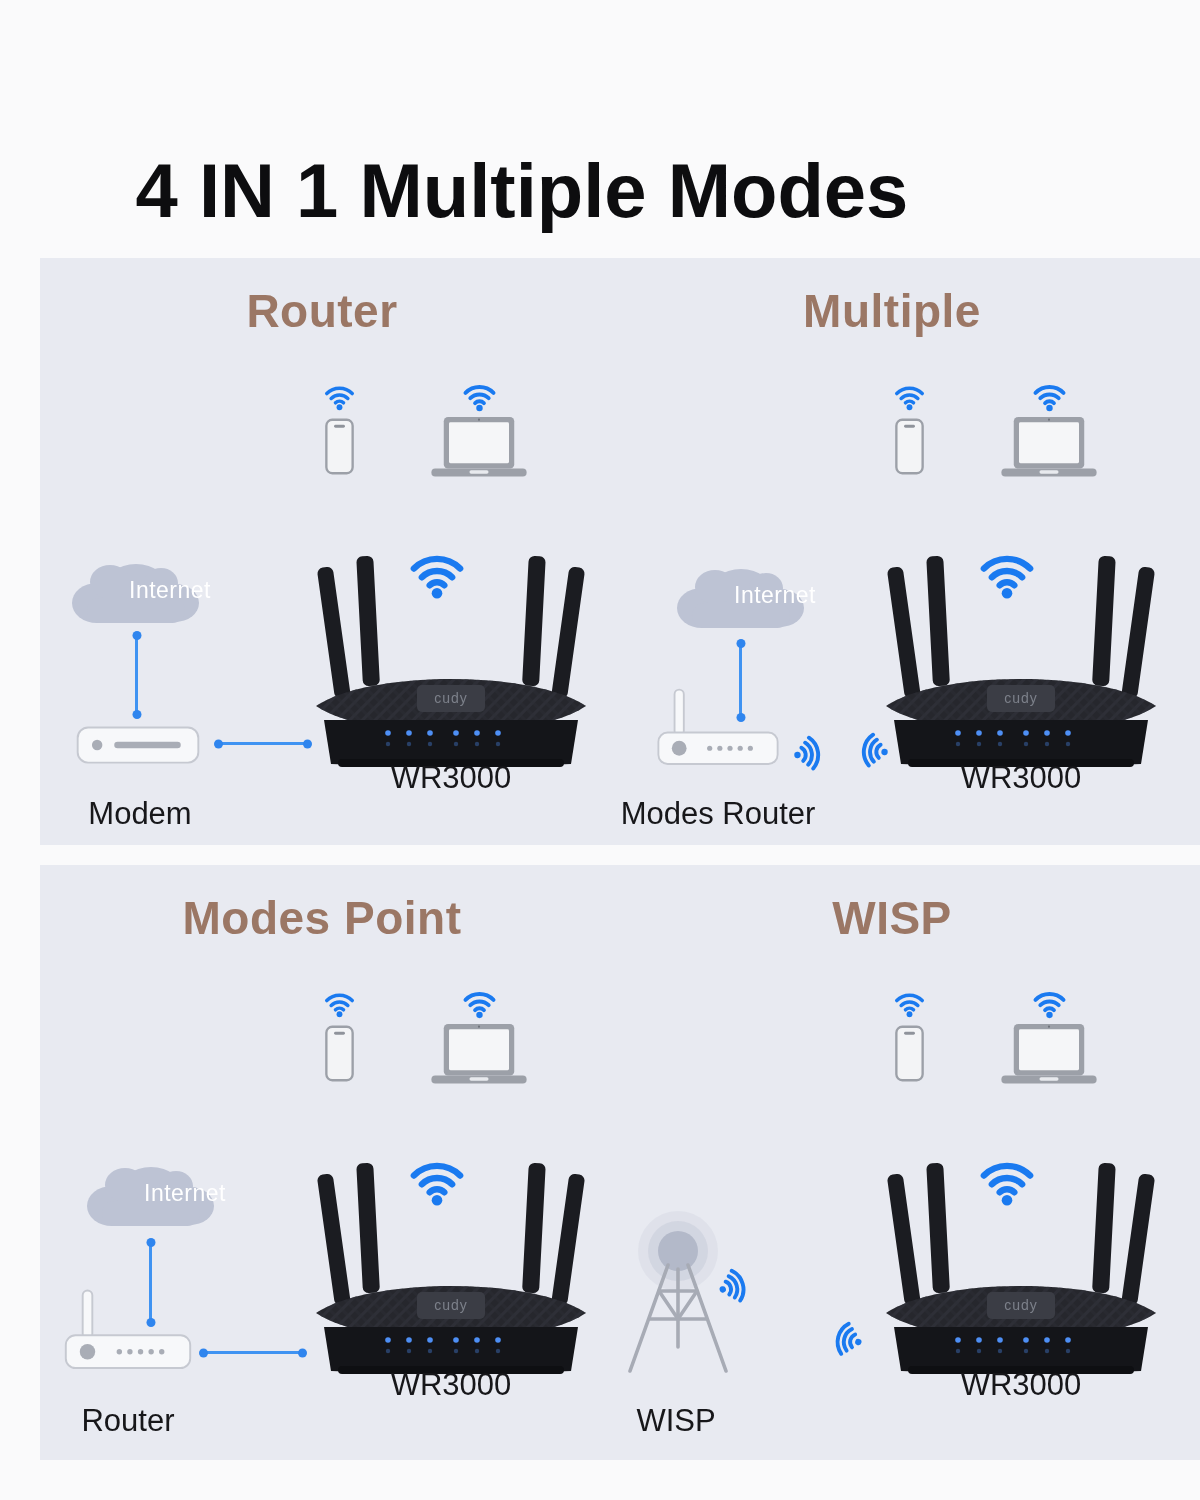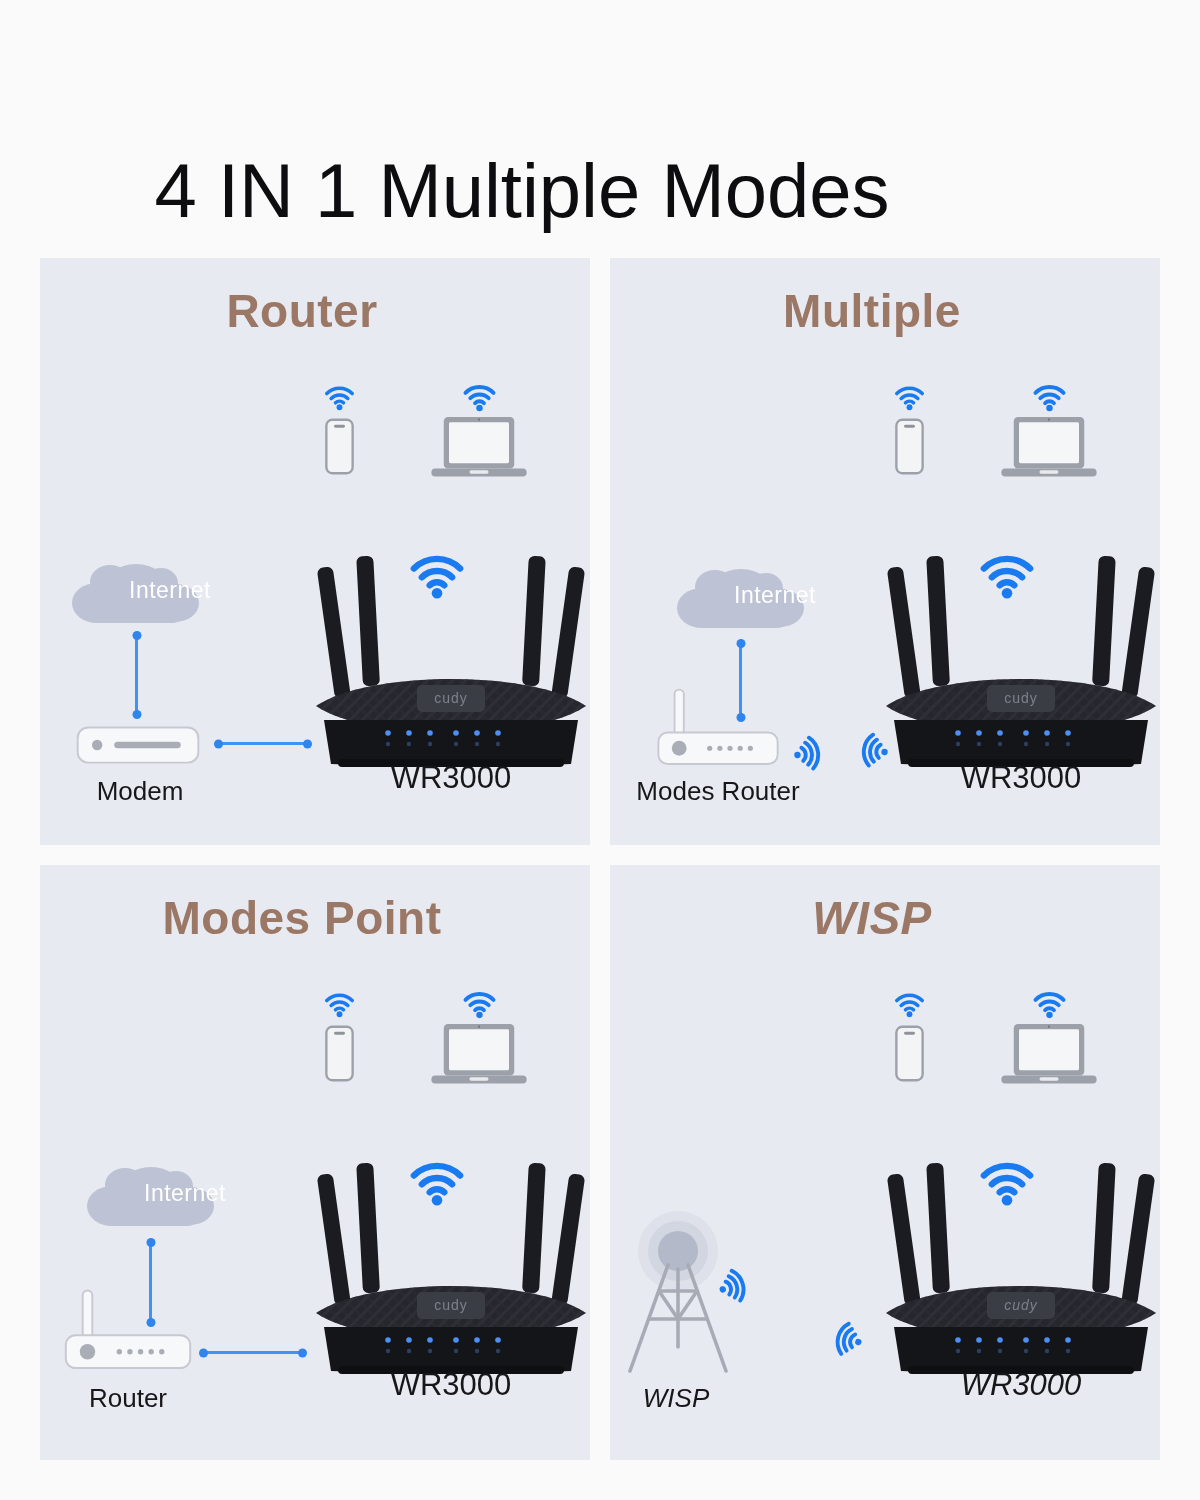--- a/index.html
+++ b/index.html
@@ -7,29 +7,29 @@
     width:1200px;height:1500px;
     background:#FAFAFB;
     font-family:"Liberation Sans", sans-serif;
     position:relative;overflow:hidden;
   }
   .stage{position:absolute;left:0;top:0;width:1200px;height:1500px;}
 
   .page-title{
     position:absolute;top:96px;left:0;width:1044px;
     text-align:center;
-    font-size:76px;font-weight:400;letter-spacing:0;
+    font-size:76px;font-weight:700;letter-spacing:0;
     color:#0D0D0F;
   }
 
-  .panel{position:absolute;width:550px;background:#E8EAF1;}
+  .panel{position:absolute;width:550px;background:#E8EAF1;padding-left:40px;}
   #panel-router   {left:40px;  top:258px; height:587px;}
   #panel-extender {left:610px; top:258px; height:587px;}
   #panel-ap       {left:40px;  top:865px; height:595px;}
-  #panel-wisp     {left:610px; top:865px; height:595px;font-style:italic;}
+  #panel-wisp     {left:610px; top:865px; height:595px;}
 
   .panel-heading{
     position:absolute;top:26px;left:0;width:100%;
     box-sizing:border-box;padding-right:26px;
     margin:0;text-align:center;
     font-size:46px;font-weight:700;letter-spacing:.5px;
     color:#9B7765;
   }
 
   
@@ -63,23 +63,23 @@
   .hconn::before,.hconn::after{
     content:"";position:absolute;top:50%;transform:translateY(-50%);
     width:9px;height:9px;border-radius:50%;background:#2F85EE;
   }
   .hconn::before{left:-4px;}
   .hconn::after{right:-4px;}
 
   
   .abs{position:absolute;}
   .device-label{
-    position:absolute;top:518px;transform:translateX(-50%);
+    position:absolute;top:538px;transform:translateX(-50%);
     white-space:nowrap;
-    font-size:26px;font-weight:500;color:#17171A;
+    font-size:31px;font-weight:500;color:#17171A;
   }
 
   
   .burst{position:absolute;width:32px;height:39px;}
 
   
   .product{position:absolute;left:268px;top:286px;width:286px;height:262px;}
   .wifi-big{position:absolute;left:95px;top:0;width:68px;height:56px;}
   .router-img{position:absolute;left:0;top:12px;width:286px;height:216px;}
   .product-label{

